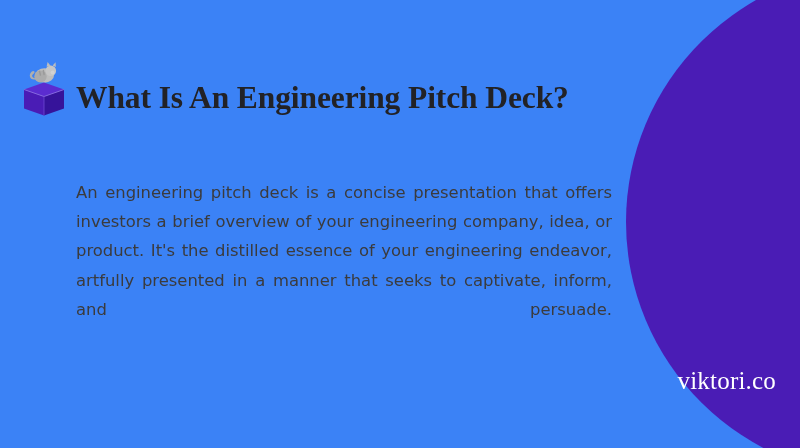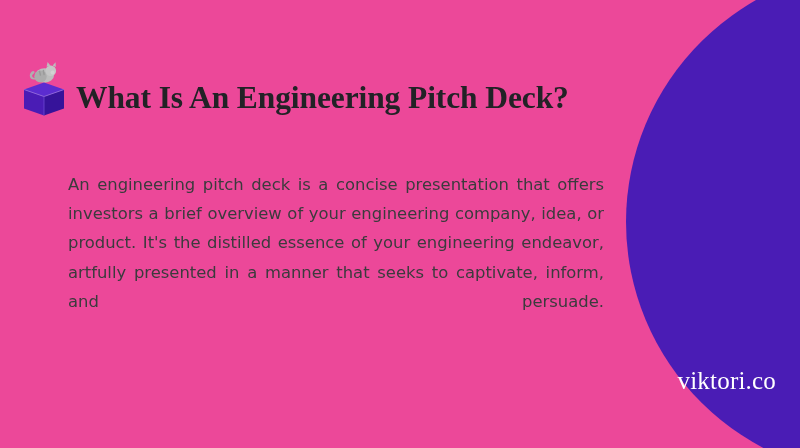--- a/index.html
+++ b/index.html
@@ -10,21 +10,21 @@
     width: 800px;
     height: 448px;
     overflow: hidden;
     font-family: "Liberation Sans", sans-serif;
   }
 
   #slide {
     position: relative;
     width: 800px;
     height: 448px;
-    background: #ec4899;
+    background: #3b82f6;
     overflow: hidden;
   }
 
   
   #blob-layer {
     position: absolute;
     inset: 0;
     width: 800px;
     height: 448px;
   }
@@ -64,21 +64,21 @@
     position: relative;
     top: -3px;
   }
 
   
   #body-copy {
     position: absolute;
     left: 64px;
     top: 166px;
     width: 536px;
-    margin: 4px;
+    margin: 12px;
     font-family: "DejaVu Sans", sans-serif;
     font-size: 16.4px;
     line-height: 29.2px;
     color: #3B3B3D;
     text-align: justify;
     text-justify: inter-word;
   }
   #body-copy::after {
     content: "";
     display: inline-block;

